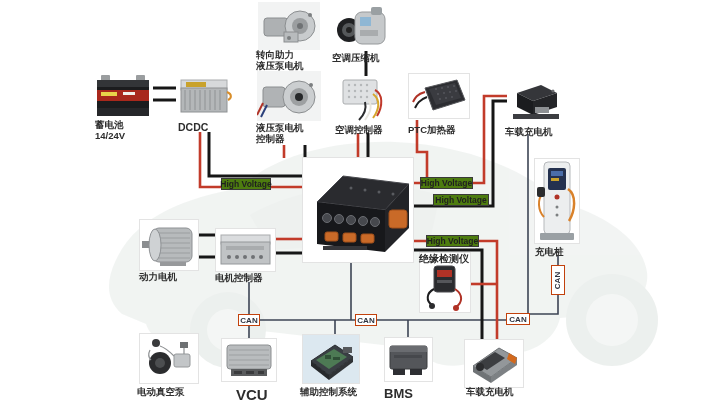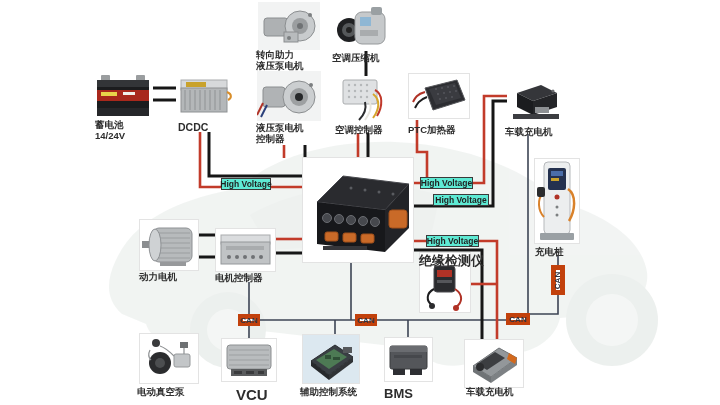--- a/index.html
+++ b/index.html
@@ -13,26 +13,26 @@
     display:flex;align-items:center;justify-content:center;overflow:hidden;
   }
   .card.noborder{border:none;}
   .card svg{display:block;}
   .lbl{
     position:absolute;font-weight:bold;font-size:9.5px;line-height:1.2;color:#2d2d2d;
     white-space:nowrap;
   }
   .lbl span{display:block;}
   .wlabel{
-    position:absolute;background:#5eead4;border:1px solid #3a3a3a;color:#1f1f1f;
+    position:absolute;background:#4d7c0f;border:1px solid #3a3a3a;color:#1f1f1f;
     font-weight:bold;font-size:8.5px;display:flex;align-items:center;justify-content:center;
     box-sizing:border-box;white-space:nowrap;
   }
   .canlabel{
-    position:absolute;background:#fff;border:5px solid #c2410c;color:#2e3340;
+    position:absolute;background:#fff;border:1px solid #c2410c;color:#2e3340;
     font-weight:bold;font-size:8px;display:flex;align-items:center;justify-content:center;
     box-sizing:border-box;
   }
   .canlabel.vert span{transform:rotate(-90deg);display:block;}
 </style>
 </head>
 <body>
 
 <div id="stage">
 
@@ -332,21 +332,21 @@
     <svg width="50" height="59" viewBox="0 0 50 59">
       <rect x="14" y="13" width="21" height="26" rx="3" fill="#2a2b2e" stroke="#4a4b4e"></rect>
       <rect x="17" y="17" width="15" height="7" fill="#b03226"></rect>
       <rect x="17" y="27" width="15" height="3" fill="#55565a"></rect>
       <path d="M14 36 C6 40 6 48 12 52" stroke="#1d1d1f" stroke-width="2" fill="none"></path>
       <path d="M35 36 C44 42 42 50 36 54" stroke="#b03226" stroke-width="2" fill="none"></path>
       <circle cx="12" cy="53" r="3" fill="#2b2c2e"></circle>
       <circle cx="36" cy="55" r="3" fill="#b03226"></circle>
     </svg>
   </div>
-  <div class="lbl" style="left:419px;top:253px;width:72px;font-size:13px;z-index:3">
+  <div class="lbl" style="left:419px;top:253px;width:72px;font-size:10px;z-index:3">
     <span>绝缘检测仪</span>
   </div>
 
   <div class="card" style="left:139px;top:333px;width:60px;height:51px">
     <svg width="58" height="49" viewBox="0 0 58 49">
       <circle cx="20" cy="29" r="11" fill="#2b2c2e"></circle>
       <circle cx="20" cy="29" r="5" fill="#4c4e50"></circle>
       <rect x="34" y="20" width="16" height="13" rx="2" fill="#c3c6c8" stroke="#96999b"></rect>
       <circle cx="16" cy="9" r="4" fill="#393a3c"></circle>
       <rect x="40" y="8" width="8" height="6" fill="#6e7173"></rect>

